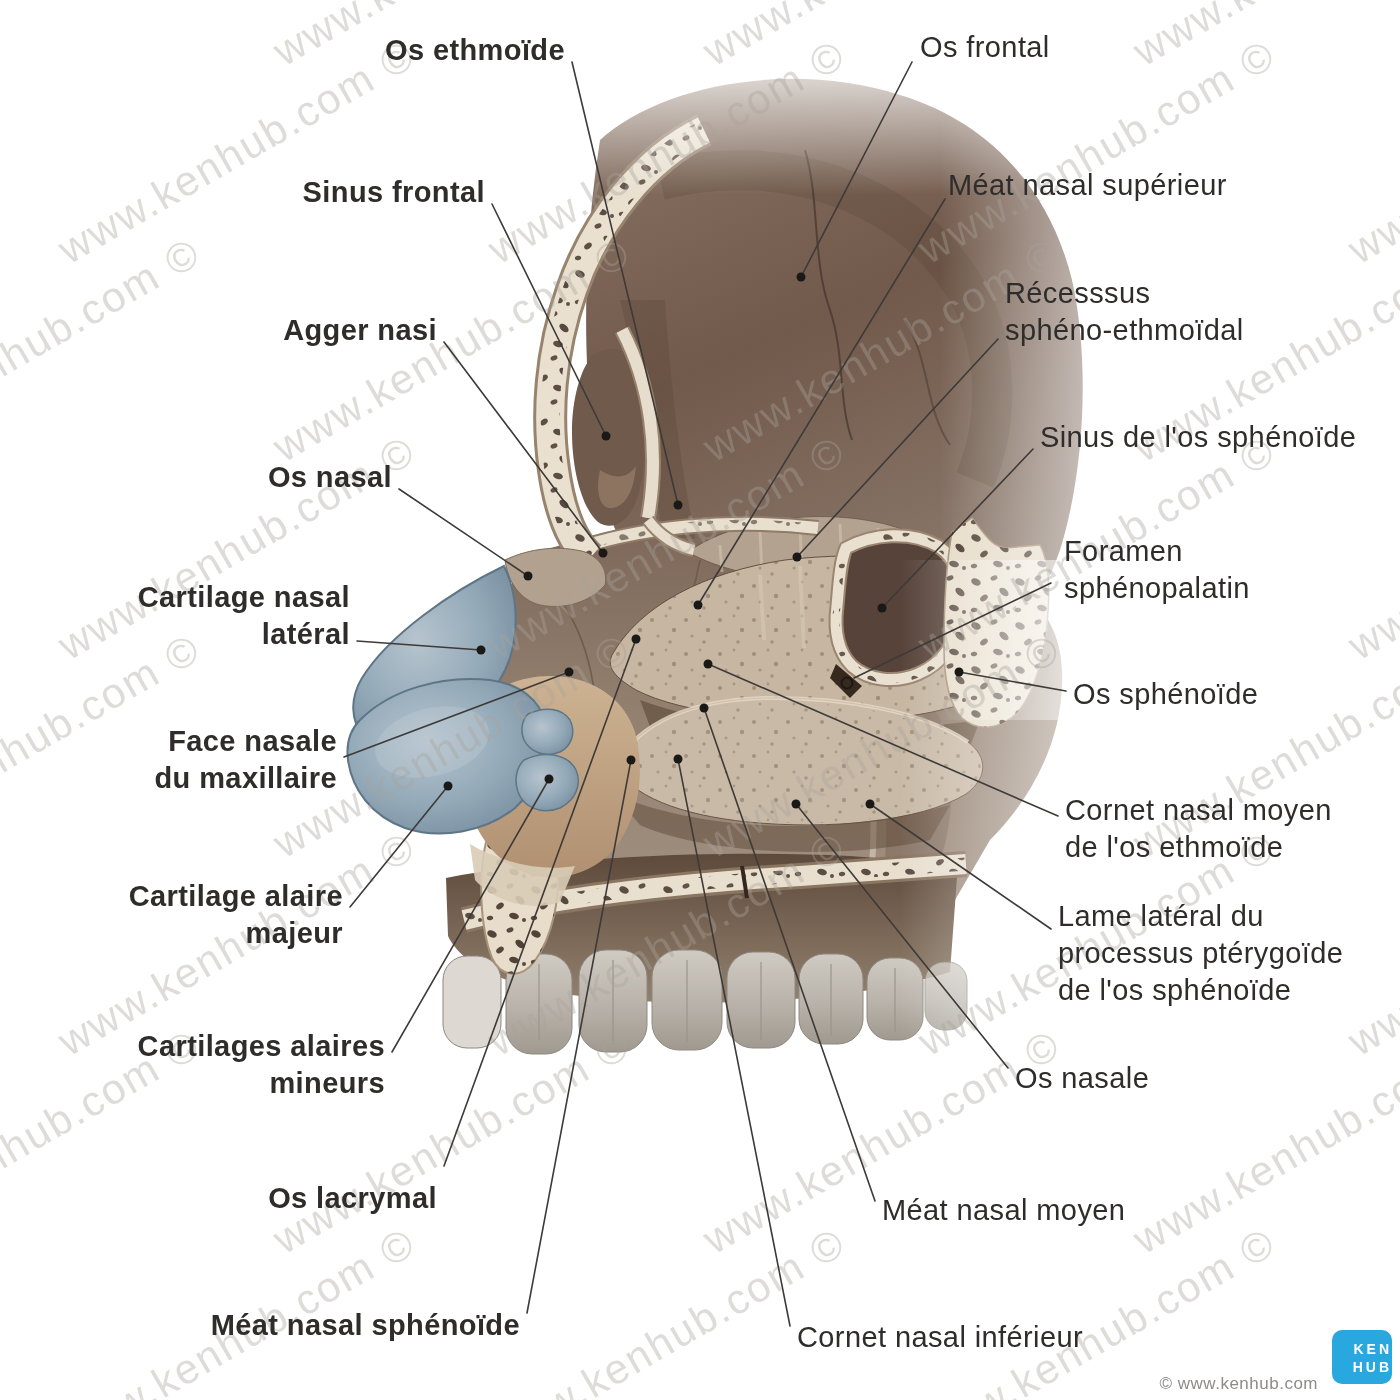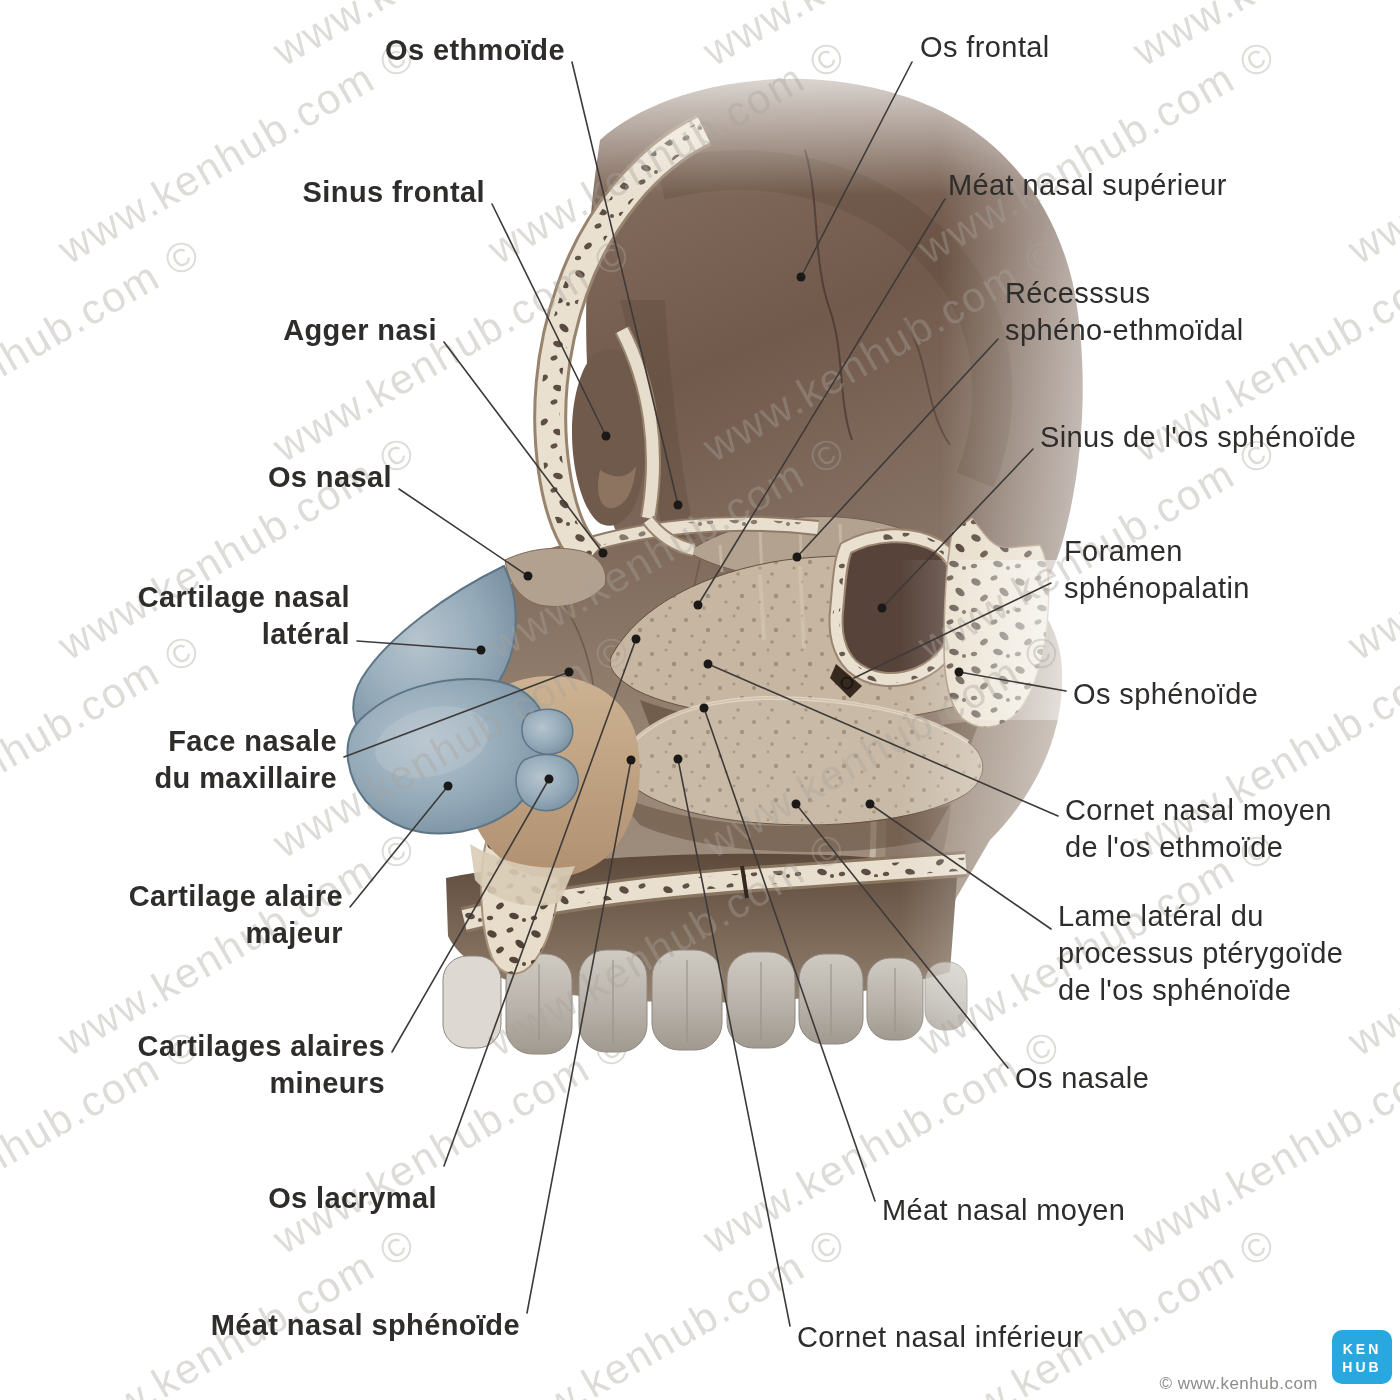--- a/index.html
+++ b/index.html
@@ -29,21 +29,21 @@
     color:#2f2d2b;white-space:pre;
     transform:translateY(-50%);
   }
   .label.left{text-align:right;font-weight:bold;}
   .label.right{text-align:left;}
   line.leader{stroke:#3d3a38;stroke-width:1.6;stroke-linecap:round;}
   circle.dot{fill:#1b1917;}
   circle.ring{fill:none;stroke:#1b1917;stroke-width:2;}
   #logo{
     position:absolute;left:1332px;top:1330px;width:60px;height:54px;
-    border-radius:10px;text-align:center;
+    border-radius:10px;text-align:right;
     color:#fff;font-weight:bold;font-size:14px;letter-spacing:3px;line-height:18px;
     padding-top:10px;box-sizing:border-box;
   }
   #copyright{
     position:absolute;right:82px;top:1374px;
     font-size:17px;color:#8e8b89;letter-spacing:.5px;
   }
 </style>
 </head>
 <body>

